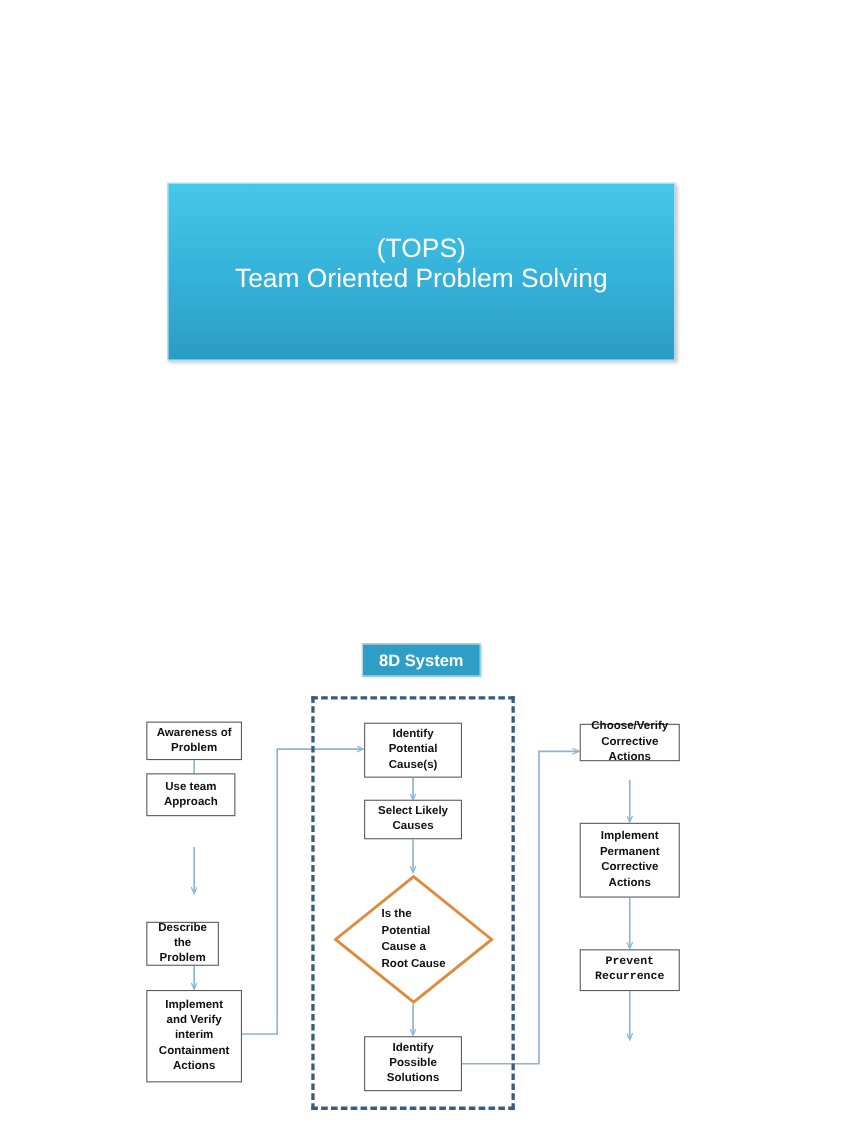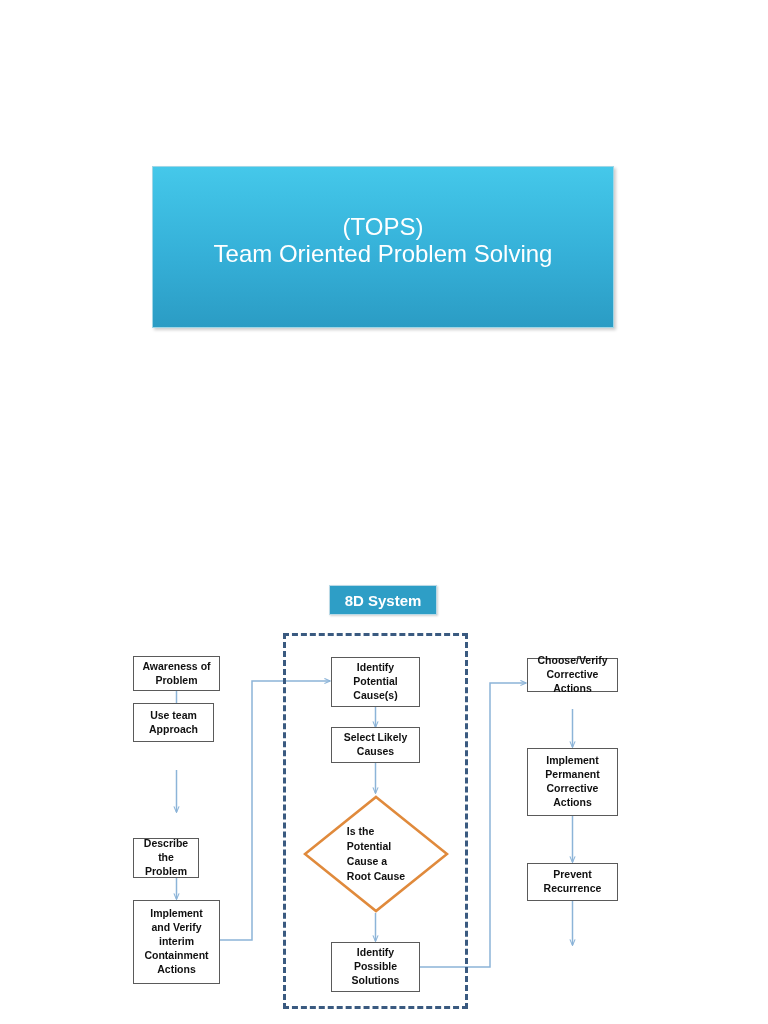--- a/index.html
+++ b/index.html
@@ -238,18 +238,18 @@
     <span class="txt">Choose/Verify
 Corrective
 Actions</span>
   </div>
   <div class="node" style="left:527px; top:748px; width:91px; height:68px;">
     <span class="txt">Implement
 Permanent
 Corrective
 Actions</span>
   </div>
-  <div class="node" style="left:527px; top:863px; width:91px; height:38px;">
+  <div class="node" style="left:527px; top:863px; width:91px; height:38px;font-family:Liberation Mono, monospace;">
     <span class="txt">Prevent
 Recurrence</span>
   </div>
 
 </div>
 
 </body></html>

